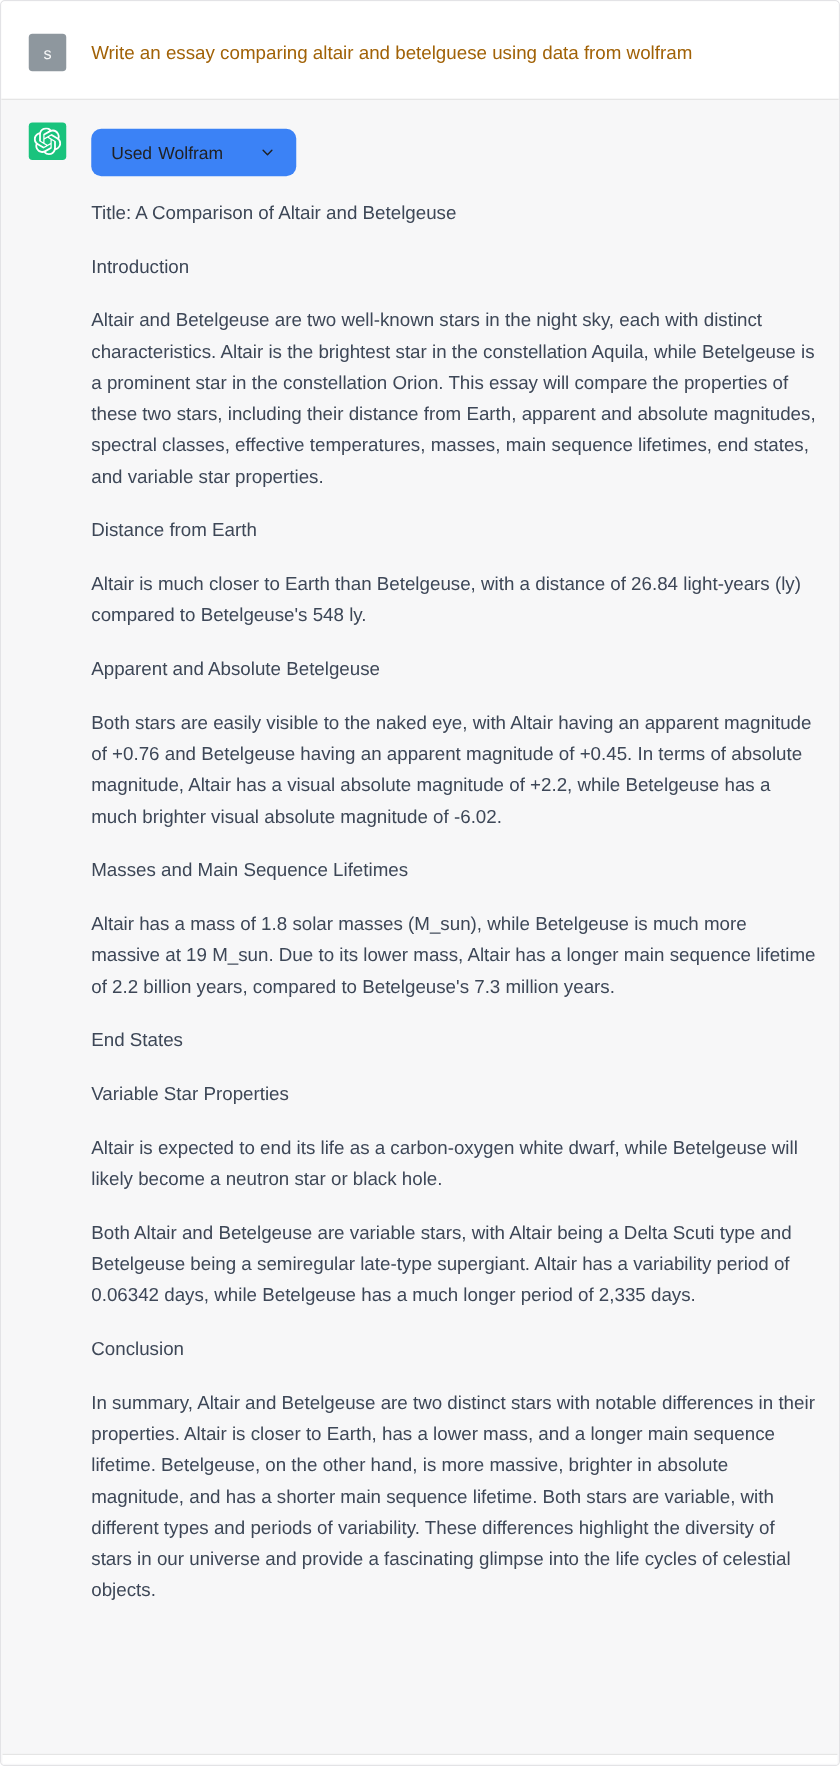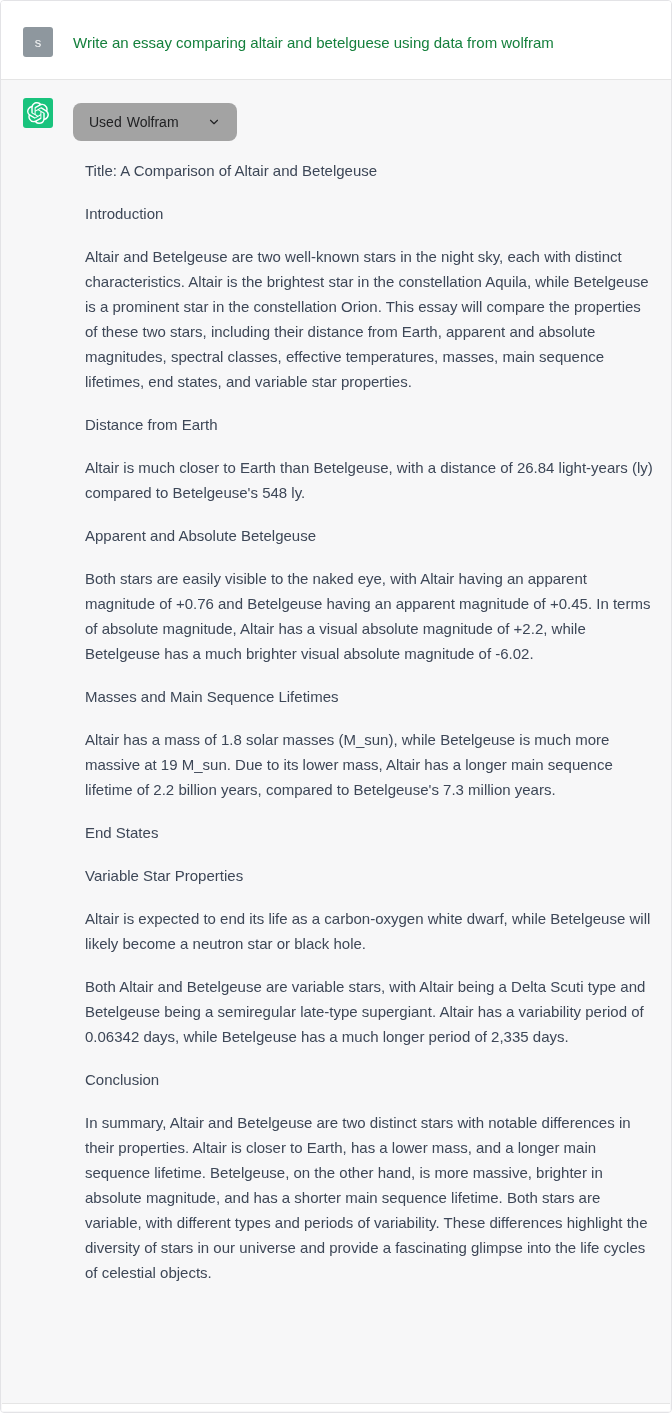--- a/index.html
+++ b/index.html
@@ -54,34 +54,34 @@
     background: #19c37d;
   }
   .assistant-avatar svg {
     width: 22px;
     height: 22px;
     fill: #ffffff;
   }
   .user-text {
     font-size: 15px;
     line-height: 25px;
-    color: #15803d;
+    color: #a16207;
     padding-top: 3px;
     flex: 1 1 auto;
     min-width: 0;
   }
   .assistant-content {
     flex: 1 1 auto;
     min-width: 0;
     padding-top: 5px;
   }
   .plugin-pill {
     display: inline-flex;
     align-items: center;
-    background: #a3a3a3;
+    background: #3b82f6;
     border: none;
     border-radius: 8px;
     padding: 10px 16px;
     font-family: inherit;
     font-size: 14px;
     color: #202123;
     cursor: pointer;
     line-height: 18px;
   }
   .plugin-pill .pill-prefix { margin-right: 5px; }
@@ -96,21 +96,21 @@
     stroke-linecap: round;
     stroke-linejoin: round;
   }
   .essay {
     margin-top: 17px;
   }
   .essay p {
     font-size: 15px;
     line-height: 25px;
     color: #3d4757;
-    margin: 0 0 18px 12px;
+    margin: 0 0 18px 0;
   }
   .essay p:last-child { margin-bottom: 0; }
   .next-row-peek {
     position: absolute;
     left: 1px;
     right: 1px;
     bottom: 1px;
     height: 8px;
     background: #ffffff;
     border-top: 1px solid #e5e5e5;

